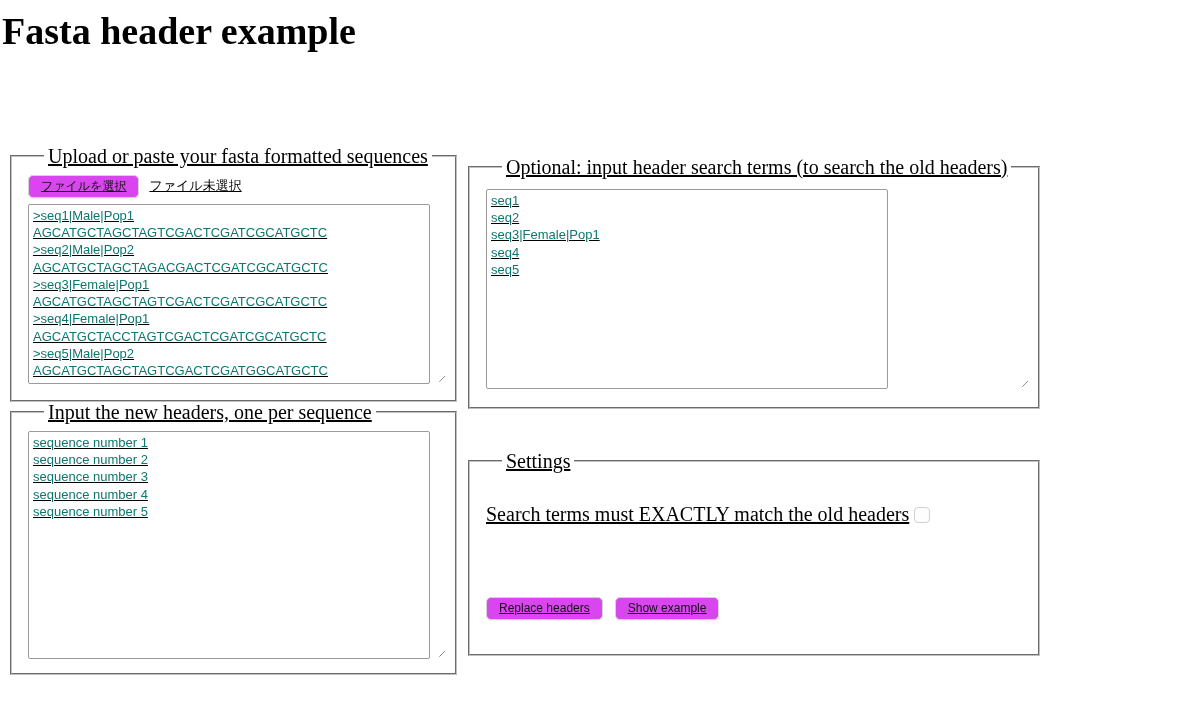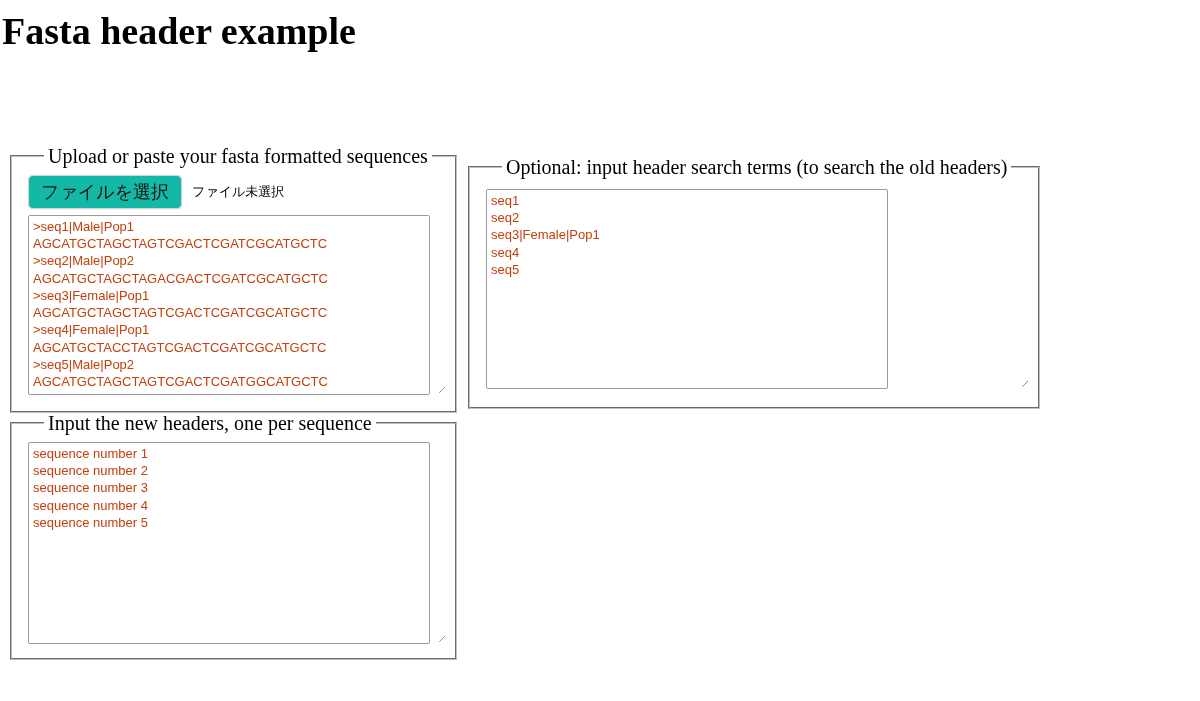--- a/index.html
+++ b/index.html
@@ -24,69 +24,70 @@
   }
   .col-left  { width: 447px; flex: 0 0 447px; }
   .col-right { width: 572px; flex: 0 0 572px; margin-left: 11px; }
 
   fieldset {
     border: 2px groove #c0c0c0;
     margin: 0;
     padding: 0 8px 16px 16px;
     width: 100%;
     background: #ffffff;
+    text-decoration: underline;
   }
   legend {
     font-size: 20px;
     line-height: 20px;
     margin-left: 16px;
     padding: 0 4px;
     white-space: nowrap;
   }
   fieldset.f-headers  {  padding-bottom: 14px; }
   fieldset.f-search   { margin-top: 11px; padding-bottom: 18px; }
   fieldset.f-settings { margin-top: 42px; padding-bottom: 34px; }
 
   .file-row { margin-top: 9px; display: flex; align-items: center; }
   .ctl-font { font-family: "Liberation Sans", sans-serif; font-size: 13px; color: #000; text-align: center; }
   .file-button, .btn {
     display: inline-flex; align-items: center; justify-content: center;
-    height: 34px; padding: 0 12px;
-    background: #14b8a6;
+    height: 23px; padding: 0 12px;
+    background: #d946ef;
     border: 1px solid #d4d4d4;
     border-radius: 5px;
     font-family: "Liberation Sans", sans-serif;
-    font-size: 18px; color: #111;
+    font-size: 12px; color: #111;
     cursor: pointer;
     box-shadow: 0 0.5px 1px rgba(0,0,0,0.06);
   }
   .file-status { margin-left: 10px; }
 
   .ta-wrap { position: relative; display: block; }
   .ta-wrap.m1 { margin-top: 6px; }
   .ta-wrap.m2 { margin-top: 12px; }
   .ta-wrap.m3 { margin-top: 9px; }
   textarea {
     display: block;
     width: 402px;
     border: 1px solid #9b9b9b;
     border-radius: 2px;
     padding: 2px 4px;
     background: #fff;
-    color: #c2410c;
+    color: #0f766e;
     font-family: "Liberation Sans", sans-serif;
     font-size: 13px;
     line-height: 1.33;
     resize: none;
     overflow: hidden;
     outline: none;
   }
   textarea.t-fasta   { height: 180px; }
   textarea.t-search  { height: 200px; }
-  textarea.t-headers { height: 202px; }
+  textarea.t-headers { height: 228px; }
   .grip {
     position: absolute; right: 2px; bottom: 2px;
     width: 10px; height: 10px;
     background: repeating-linear-gradient(135deg,
       rgba(0,0,0,0) 0 2.5px, #8f8f8f 2.5px 3.8px, rgba(0,0,0,0) 3.8px 6.8px);
     clip-path: polygon(100% 0, 100% 100%, 0 100%);
   }
 
   .exact-row { margin-top: 30px; font-size: 20px; line-height: 26px; }
   input.mac-checkbox {
@@ -154,16 +155,26 @@
       <div class="ta-wrap m2">
         <textarea class="t-search" spellcheck="false" style="">seq1
 seq2
 seq3|Female|Pop1
 seq4
 seq5</textarea>
         <span class="grip"></span>
       </div>
     </fieldset>
 
+    <fieldset class="f-settings">
+      <legend>Settings</legend>
+      <div class="exact-row">
+        <span>Search terms must EXACTLY match the old headers</span><input type="checkbox" class="mac-checkbox" style="">
+      </div>
+      <div class="buttons-row">
+        <button type="button" class="btn">Replace headers</button>
+        <button type="button" class="btn">Show example</button>
+      </div>
+    </fieldset>
 
   </div>
 
 </div>
 
 </body></html>

